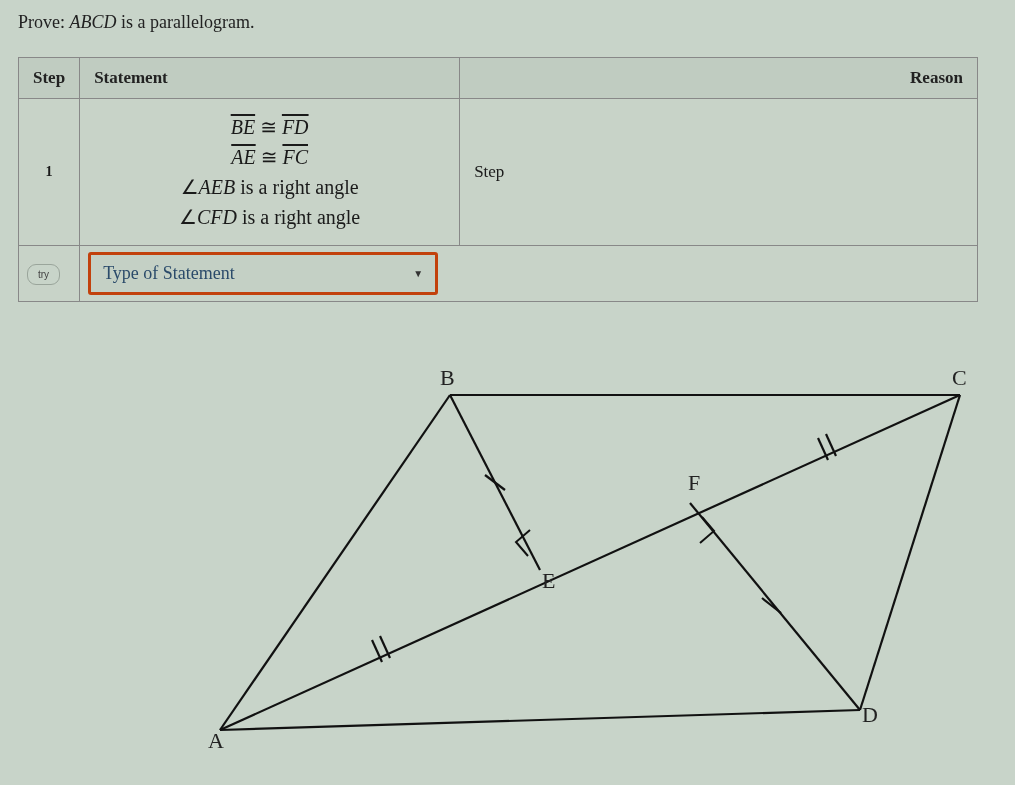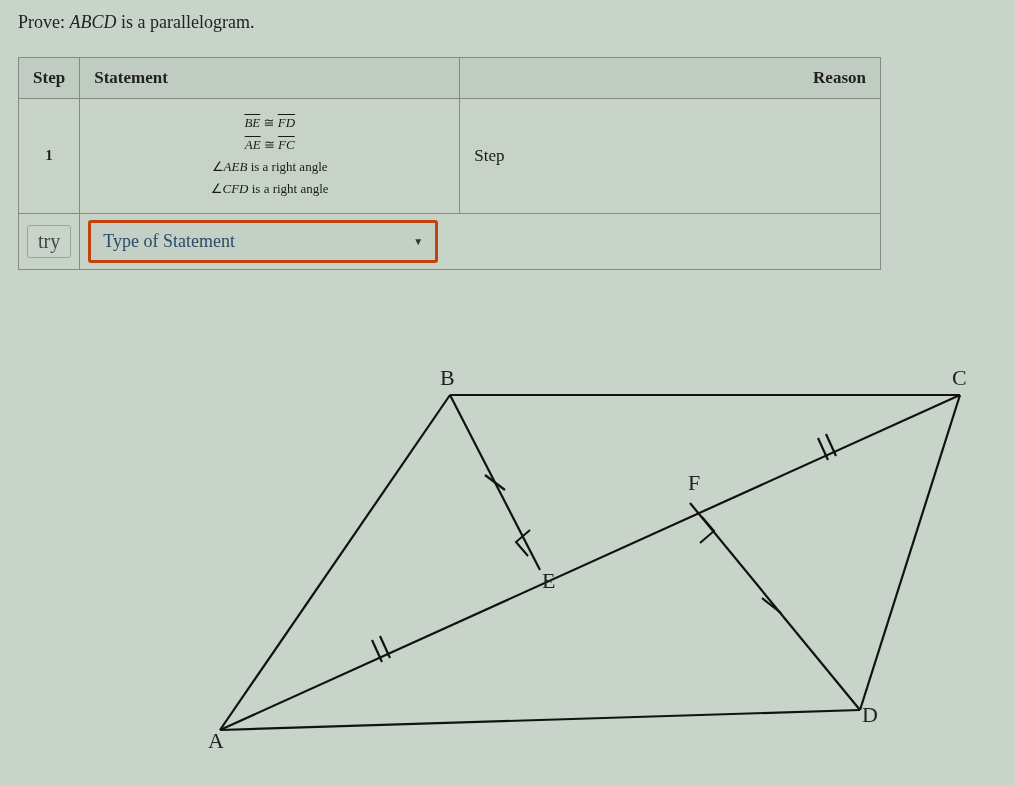--- a/index.html
+++ b/index.html
@@ -13,54 +13,54 @@
     color: #1a1a1a;
   }
   .prove-line {
     font-size: 18px;
     color: #222;
     margin-bottom: 24px;
   }
   .italic { font-style: italic; }
   .proof-table {
     border-collapse: collapse;
-    width: 863px;
+    width: 960px;
     background: rgba(200,210,201,0.4);
   }
   .proof-table th, .proof-table td {
     border: 1px solid #888;
     padding: 10px 14px;
     text-align: left;
     vertical-align: middle;
     font-size: 17px;
   }
   .proof-table th {
     background: #c0ccc1;
     font-weight: bold;
     color: #222;
   }
   .proof-table th.step-col { width: 60px; text-align: center; }
   .proof-table th.stmt-col { width: 380px; text-align: left; }
   .proof-table th.reason-col { text-align: right; }
   .proof-table td.step-cell { text-align: center; font-weight: bold; font-size: 14px; }
   .statement-list { text-align: center; }
-  .statement-list div { margin: 6px 0; font-size: 13px; }
+  .statement-list div { margin: 6px 0; font-size: 20px; }
   .seg { text-decoration: overline; font-style: italic; }
   .ang-text { font-style: italic; text-align: center; }
   .try-row td { padding: 6px 8px; }
   .try-btn {
     display: inline-block;
     border: 1px solid #9aa59b;
-    border-radius: 3px;
+    border-radius: 9px;
     padding: 4px 10px;
-    font-size: 20px;
+    font-size: 10px;
     background: #c8d4c9;
     color: #444;
     cursor: pointer;
-    font-family: Liberation Serif, serif;
+    font-family: Liberation Sans, sans-serif;
   }
   .type-select {
     display: flex;
     justify-content: space-between;
     align-items: center;
     border: 3px solid #c2410c;
     border-radius: 3px;
     padding: 8px 12px;
     width: 350px;
     font-size: 18px;

